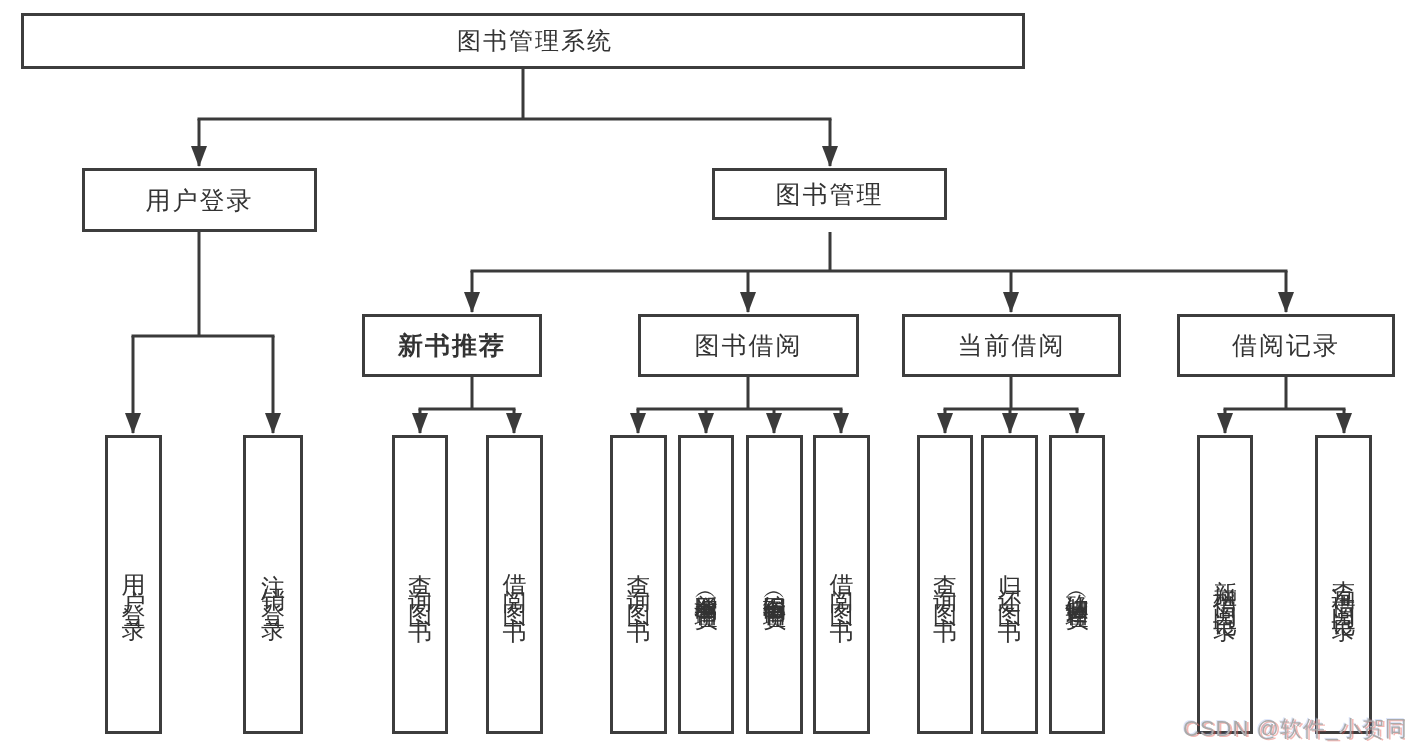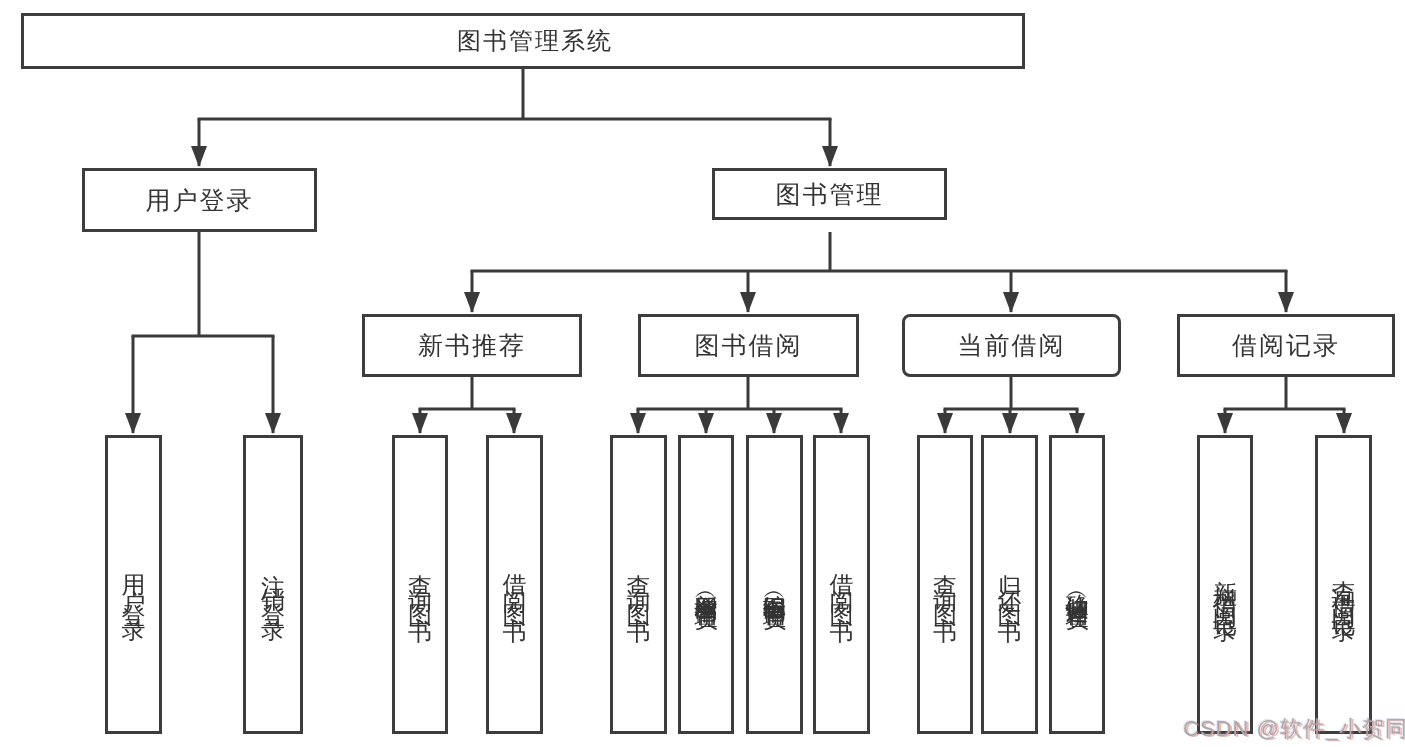--- a/index.html
+++ b/index.html
@@ -82,27 +82,27 @@
     <span class="h-label">图书管理系统</span>
   </div>
 
   <div class="node" style="left:82px;top:168px;width:235px;height:64px;">
     <span class="h-label">用户登录</span>
   </div>
   <div class="node" style="left:712px;top:168px;width:235px;height:52px;">
     <span class="h-label">图书管理</span>
   </div>
 
-  <div class="node" style="left:362px;top:314px;width:220px;height:63px;">
+  <div class="node" style="left:362px;top:314px;width:180px;height:63px;font-weight:bold;">
     <span class="h-label">新书推荐</span>
   </div>
   <div class="node" style="left:638px;top:314px;width:221px;height:63px;justify-content:center;">
     <span class="h-label">图书借阅</span>
   </div>
-  <div class="node" style="left:902px;top:314px;width:219px;height:63px;border-radius:8px;">
+  <div class="node" style="left:902px;top:314px;width:219px;height:63px;">
     <span class="h-label">当前借阅</span>
   </div>
   <div class="node" style="left:1177px;top:314px;width:218px;height:63px;">
     <span class="h-label">借阅记录</span>
   </div>
 
   <div class="node leaf" style="left:105px;top:435px;width:57px;height:299px;">
     <span class="v-label ls-lg">用户登录</span>
   </div>
   <div class="node leaf" style="left:243px;top:435px;width:60px;height:299px;">

